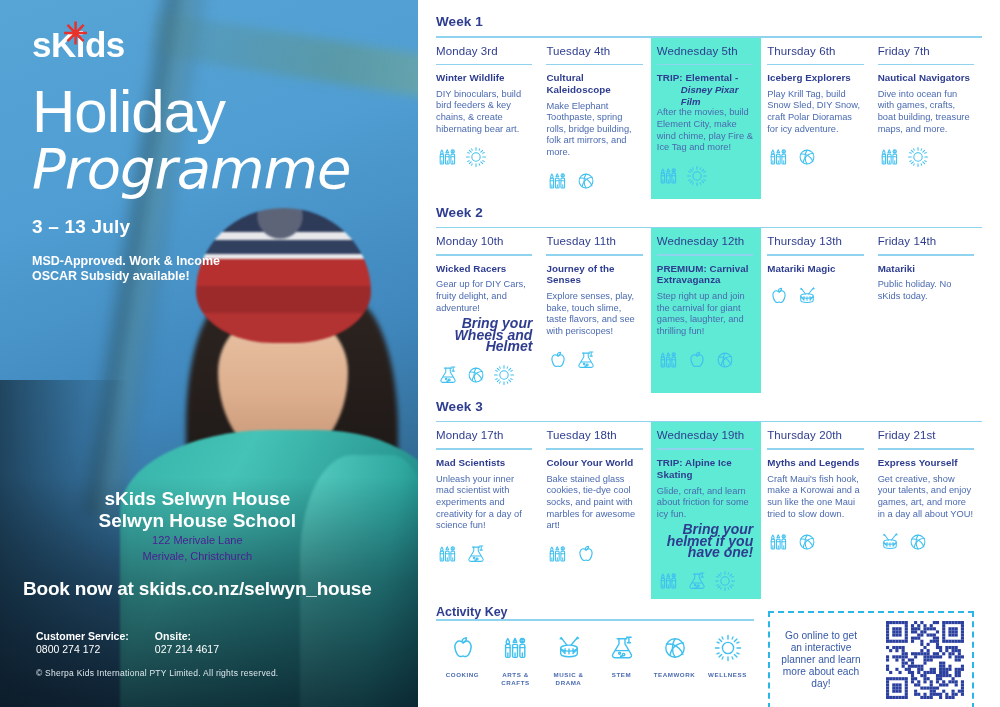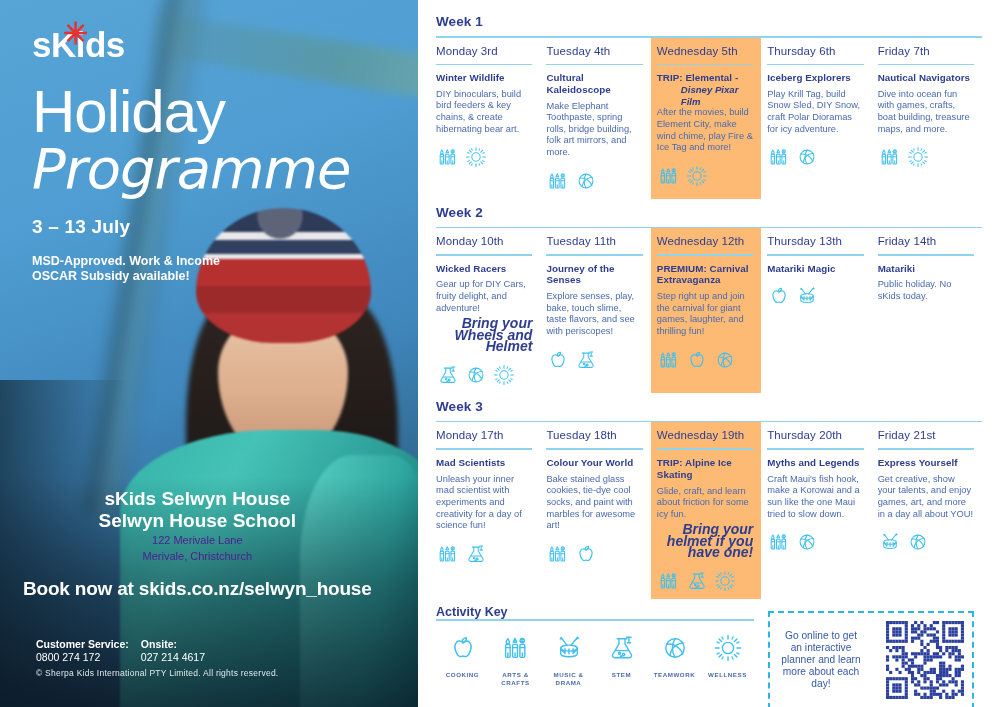--- a/index.html
+++ b/index.html
@@ -130,40 +130,40 @@
     color: #fff; margin-top: -4px;
   }
   .dates { margin-top: 16px; font-size: 19px; font-weight: 700; letter-spacing: .2px; }
   .subsidy { margin-top: 16px; font-size: 12.5px; font-weight: 700; line-height: 15px; }
 
   .venue { position: absolute; left: 23px; top: 488px; z-index: 6; color: #fff; text-align: center; }
   .venue-name { font-size: 19px; font-weight: 700; line-height: 22px; }
   .venue-addr { font-size: 11px; line-height: 16px; font-weight: 400; color: #4c1d95; }
   .book { margin-top: 14px; font-size: 19px; font-weight: 700; letter-spacing: -.2px; }
 
-  .contacts { position: absolute; left: 36px; top: 630px; z-index: 6; display: flex; gap: 12px; color: #fff; margin-top: 8px; }
+  .contacts { position: absolute; left: 36px; top: 630px; z-index: 6; display: flex; gap: 26px; color: #fff; }
   .contact-lbl { font-size: 10.5px; font-weight: 700; line-height: 13px; }
   .contact-val { font-size: 10.5px; font-weight: 400; line-height: 13px; }
   .copyright { position: absolute; left: 36px; top: 668px; z-index: 6; font-size: 8.5px; color: #dfe9ee; letter-spacing: .25px; }
 
   
   .right { flex: 1; position: relative; background: #fff; padding: 14px 18px 0 12px; }
 
   .week-block { margin-bottom: 6px; }
   .week-title {
     font-size: 13.5px; font-weight: 700; color: #2e3d8f; letter-spacing: .1px;
     margin: 0 0 7px 6px;
   }
   .week-rule { height: 1.5px; background: #8fd3ef; margin: 0 0 0 6px; }
 
   .days { display: flex; }
   .day {
     flex: 1 1 0; min-width: 0; padding: 7px 8px 6px 6px; position: relative;
   }
-  .day.hl { background: #fdba74; }
+  .day.hl { background: #5eead4; }
   .day-name {
     font-size: 11.5px; font-weight: 400; color: #2e3d8f; letter-spacing: .1px;
     white-space: nowrap;
   }
   .day-rule { height: 1.5px; background: #8fd3ef; margin: 7px 0 7px 0; }
   .act-title {
     font-size: 9.8px; font-weight: 700; color: #2e3d8f; line-height: 11.8px;
     letter-spacing: .05px;
   }
   .act-sub {

